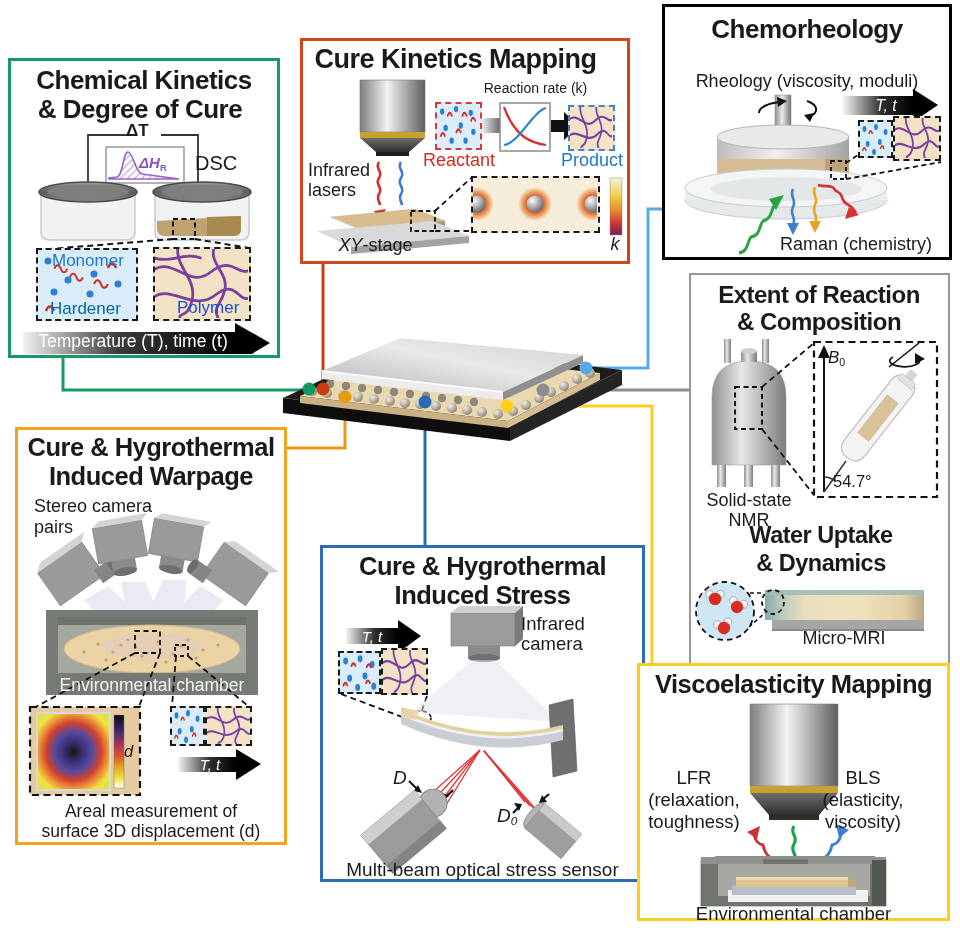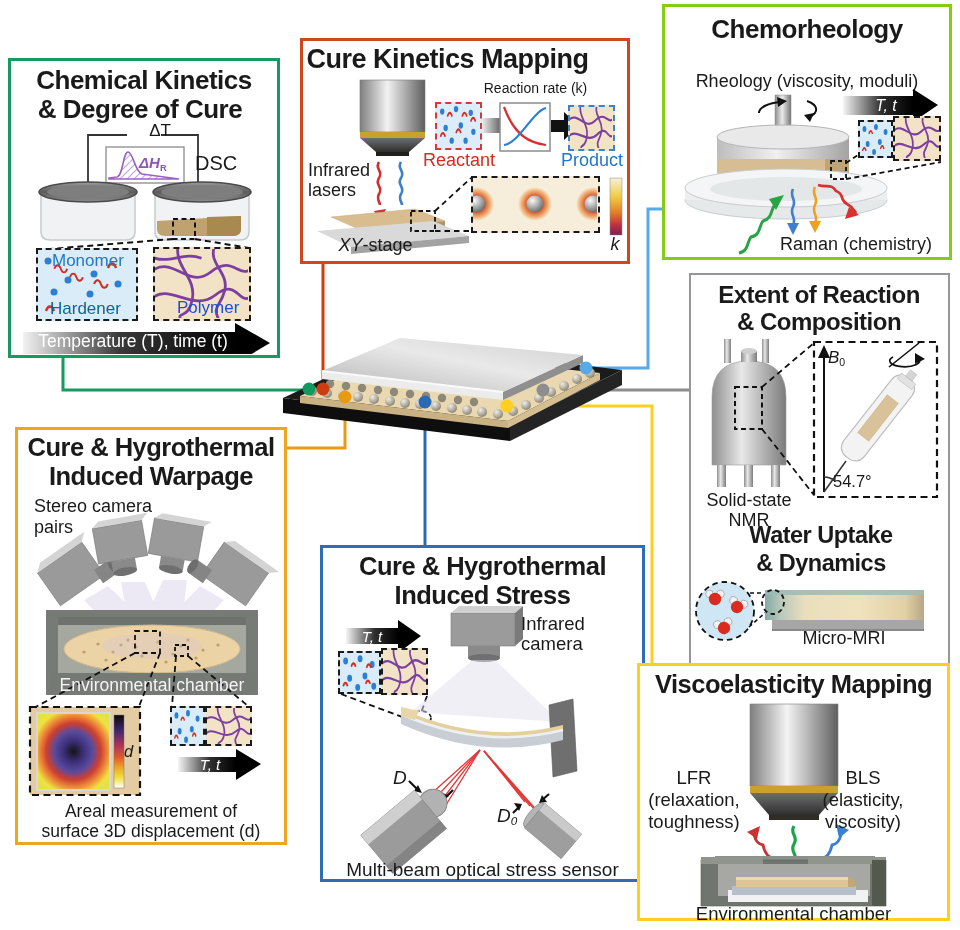--- a/index.html
+++ b/index.html
@@ -10,21 +10,21 @@
   .ttl{font-weight:bold;text-align:center;letter-spacing:-0.5px;}
   .ctr{text-align:center;}
   .box{position:absolute;box-sizing:border-box;border:2.5px dashed #1a1a1a;overflow:hidden;}
   .abs{position:absolute;left:0;top:0;}
   .sub{font-size:0.62em;vertical-align:-0.28em;}
   .it{font-style:italic;}
   svg{display:block;}
   
   #p-chem{border:3.5px solid #169a62;}
   #p-ckm{border:3.5px solid #cf481c;}
-  #p-rheo{border:3px solid #84cc16;padding-left:41px;}
+  #p-rheo{border:3px solid #000000;padding-left:41px;}
   #p-ext{border:2.5px solid #979797;}
   #p-warp{border:3px solid #f0a51f;}
   #p-stress{border:3px solid #2d6db6;}
   #p-visco{border:3px solid #fdd01f;}
   .mono-bg{background:#d9ecf7;text-align:center;}
   .poly-bg{background:#f2e2c6;}
 </style>
 </head>
 <body>
 
@@ -144,21 +144,21 @@
         <ellipse cx="191" cy="131" rx="49" ry="10" fill="url(#lidG)" stroke="#4a4a4a" stroke-width="1.5"></ellipse>
         <ellipse cx="191" cy="131" rx="41" ry="7" fill="#7e7e7e"></ellipse>
       </g>
       <rect x="162" y="158" width="22" height="20" fill="none" stroke="#111" stroke-width="2" stroke-dasharray="5,3.5"></rect>
       <line x1="162" y1="178" x2="27" y2="189" stroke="#111" stroke-width="2" stroke-dasharray="6,4"></line>
       <line x1="184" y1="178" x2="238" y2="187" stroke="#111" stroke-width="2" stroke-dasharray="6,4"></line>
 
       <rect x="12" y="271" width="212" height="23" fill="url(#arr1)"></rect>
       <polygon points="224,262 224,303 259,282" fill="#000"></polygon>
     </svg>
-    <div class="lbl" style="left:128px;top:61px;width:42px;font-size:17px;text-align:center;">ΔT</div>
+    <div class="lbl" style="left:115px;top:61px;width:42px;font-size:17px;font-weight:bold;">ΔT</div>
     <div class="lbl" style="left:128px;top:94px;font-size:15px;color:#8a56b5;font-weight:bold;"><span class="it">ΔH</span><span class="sub">R</span></div>
     <div class="lbl" style="left:184px;top:92px;font-size:20px;">DSC</div>
     <div class="box mono-bg" style="left:25px;top:187px;width:102px;height:73px;">
       <svg width="97" height="68" viewBox="0 0 97 68">
         <g fill="#2b7fd4">
             <circle cx="10" cy="11" r="3.5"></circle>
             <circle cx="30" cy="30" r="3.5"></circle>
             <circle cx="56" cy="24" r="3.5"></circle>
             <circle cx="80" cy="34" r="3.5"></circle>
             <circle cx="16" cy="42" r="3.5"></circle>
@@ -184,21 +184,21 @@
           <path d="M65,-5 C55,15 80,25 75,45 S60,60 70,80"></path>
           <path d="M-5,8 C15,18 30,2 50,10"></path>
         </g>
       </svg>
       <div class="lbl" style="left:22px;top:50px;font-size:17px;color:#1d4ed8;">Polymer</div>
     </div>
     <div class="lbl ctr" style="left:22px;top:271px;width:200px;font-size:17.5px;color:#fff;">Temperature (T), time (t)</div>
   </div>
 
   <div id="p-ckm" class="panel" style="left:300px;top:38px;width:330px;height:226px;">
-    <div class="lbl ttl" style="left:0;top:4px;width:289px;font-size:27px;">Cure Kinetics Mapping</div>
+    <div class="lbl ttl" style="left:8px;top:4px;width:289px;font-size:27px;">Cure Kinetics Mapping</div>
     <svg class="abs" width="323" height="219">
       <defs>
         <linearGradient id="lgObj" x1="0" y1="0" x2="1" y2="0">
           <stop offset="0" stop-color="#7f7f7f"></stop>
             <stop offset="0.42" stop-color="#f2f2f2"></stop>
             <stop offset="1" stop-color="#5f5f5f"></stop>
         </linearGradient>
         <linearGradient id="lgTip" x1="0" y1="0" x2="0" y2="1">
           <stop offset="0" stop-color="#6e6e6e"></stop>
             <stop offset="1" stop-color="#2e2e2e"></stop>

